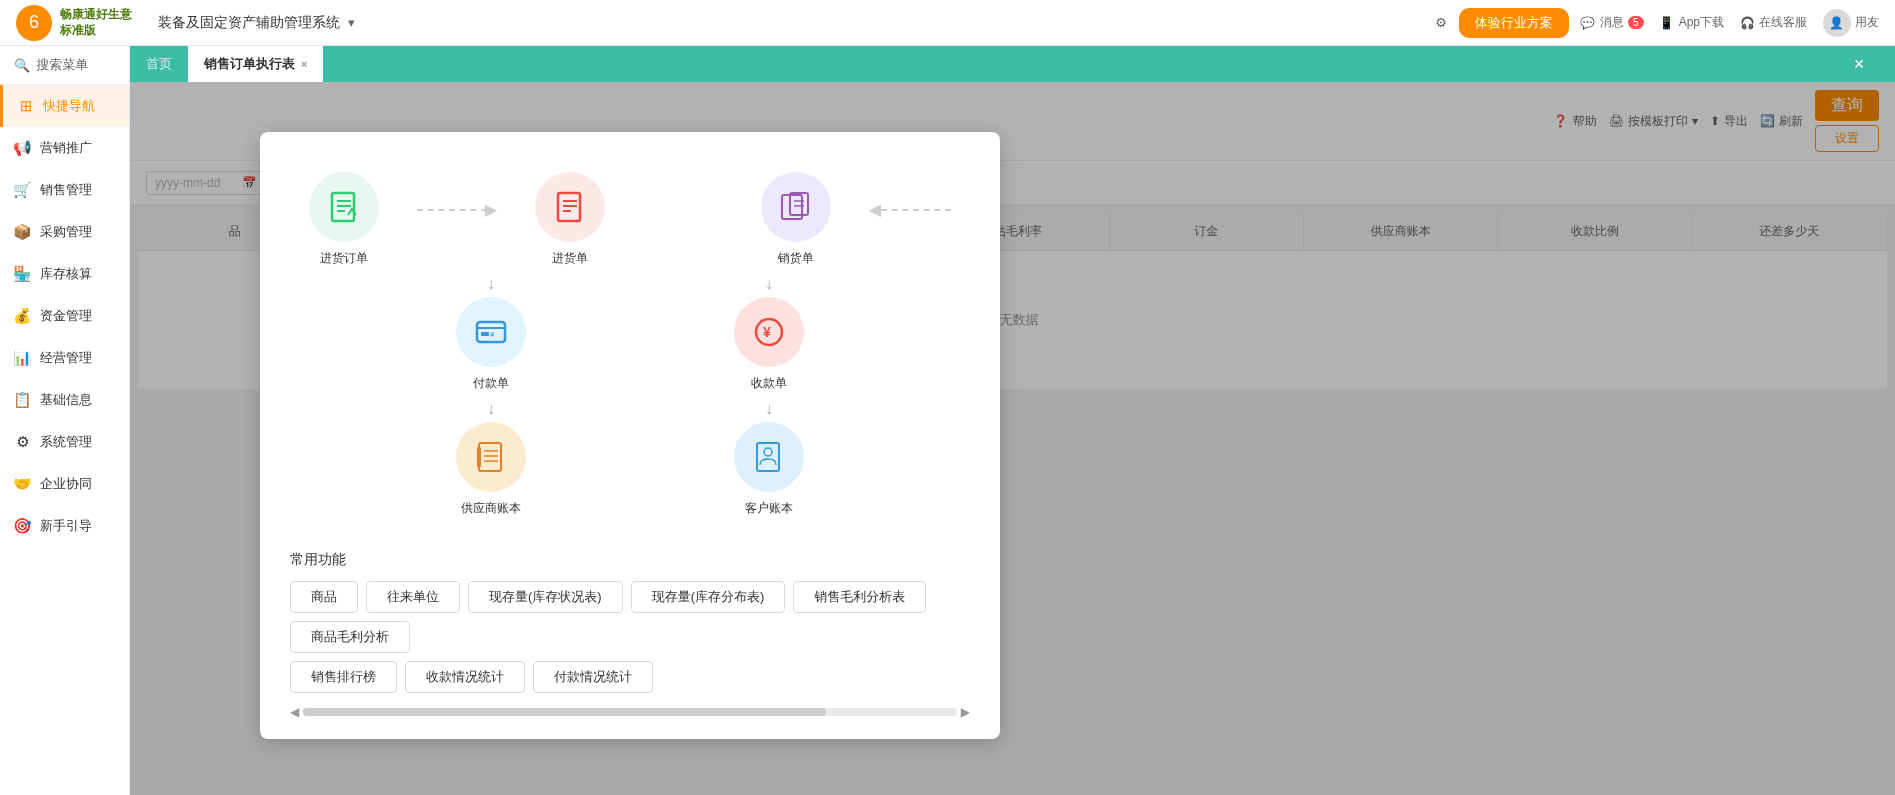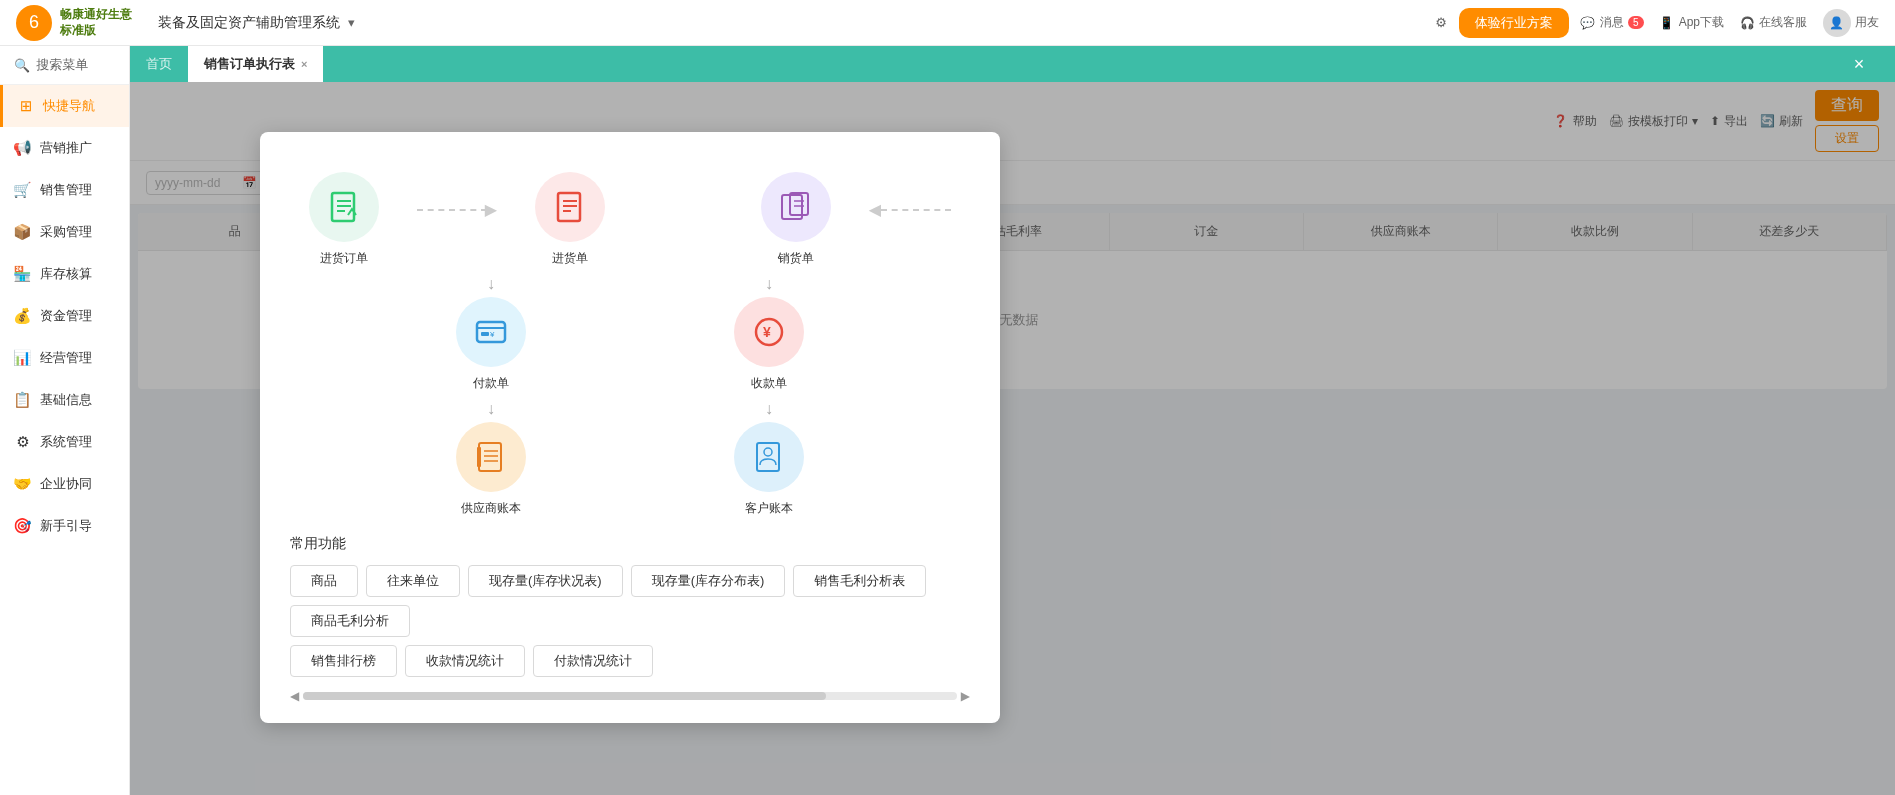--- a/index.html
+++ b/index.html
@@ -66,21 +66,21 @@
     .circle-green { background: #e8f7f0; }
     .circle-pink { background: #fde8e8; }
     .circle-purple { background: #ede8fd; }
     .circle-orange { background: #fdf0e0; }
     .circle-blue { background: #e0f4fd; }
     .circle-red { background: #fde0e0; }
     .circle-orange2 { background: #fdebd0; }
     .circle-lightblue { background: #ddf0fb; }
 
     
-    .common-funcs { margin-top: 8px; }
+    .common-funcs { margin-top: 24px; }
     .common-funcs-title { font-size: 14px; color: #333; margin-bottom: 12px; font-weight: 500; }
     .func-buttons-row { display: flex; flex-wrap: wrap; gap: 8px; margin-bottom: 8px; }
     .func-btn { border: 1px solid #d9d9d9; background: #fff; padding: 6px 20px; border-radius: 4px; cursor: pointer; font-size: 13px; color: #333; }
 
     
     .popup-scroll { display: flex; align-items: center; margin-top: 12px; }
     .scroll-track { flex: 1; height: 8px; background: #e8e8e8; border-radius: 4px; margin: 0 4px; }
     .scroll-thumb { width: 80%; height: 100%; background: #ccc; border-radius: 4px; }
     .scroll-arrow { color: #999; cursor: pointer; font-size: 12px; }
     

